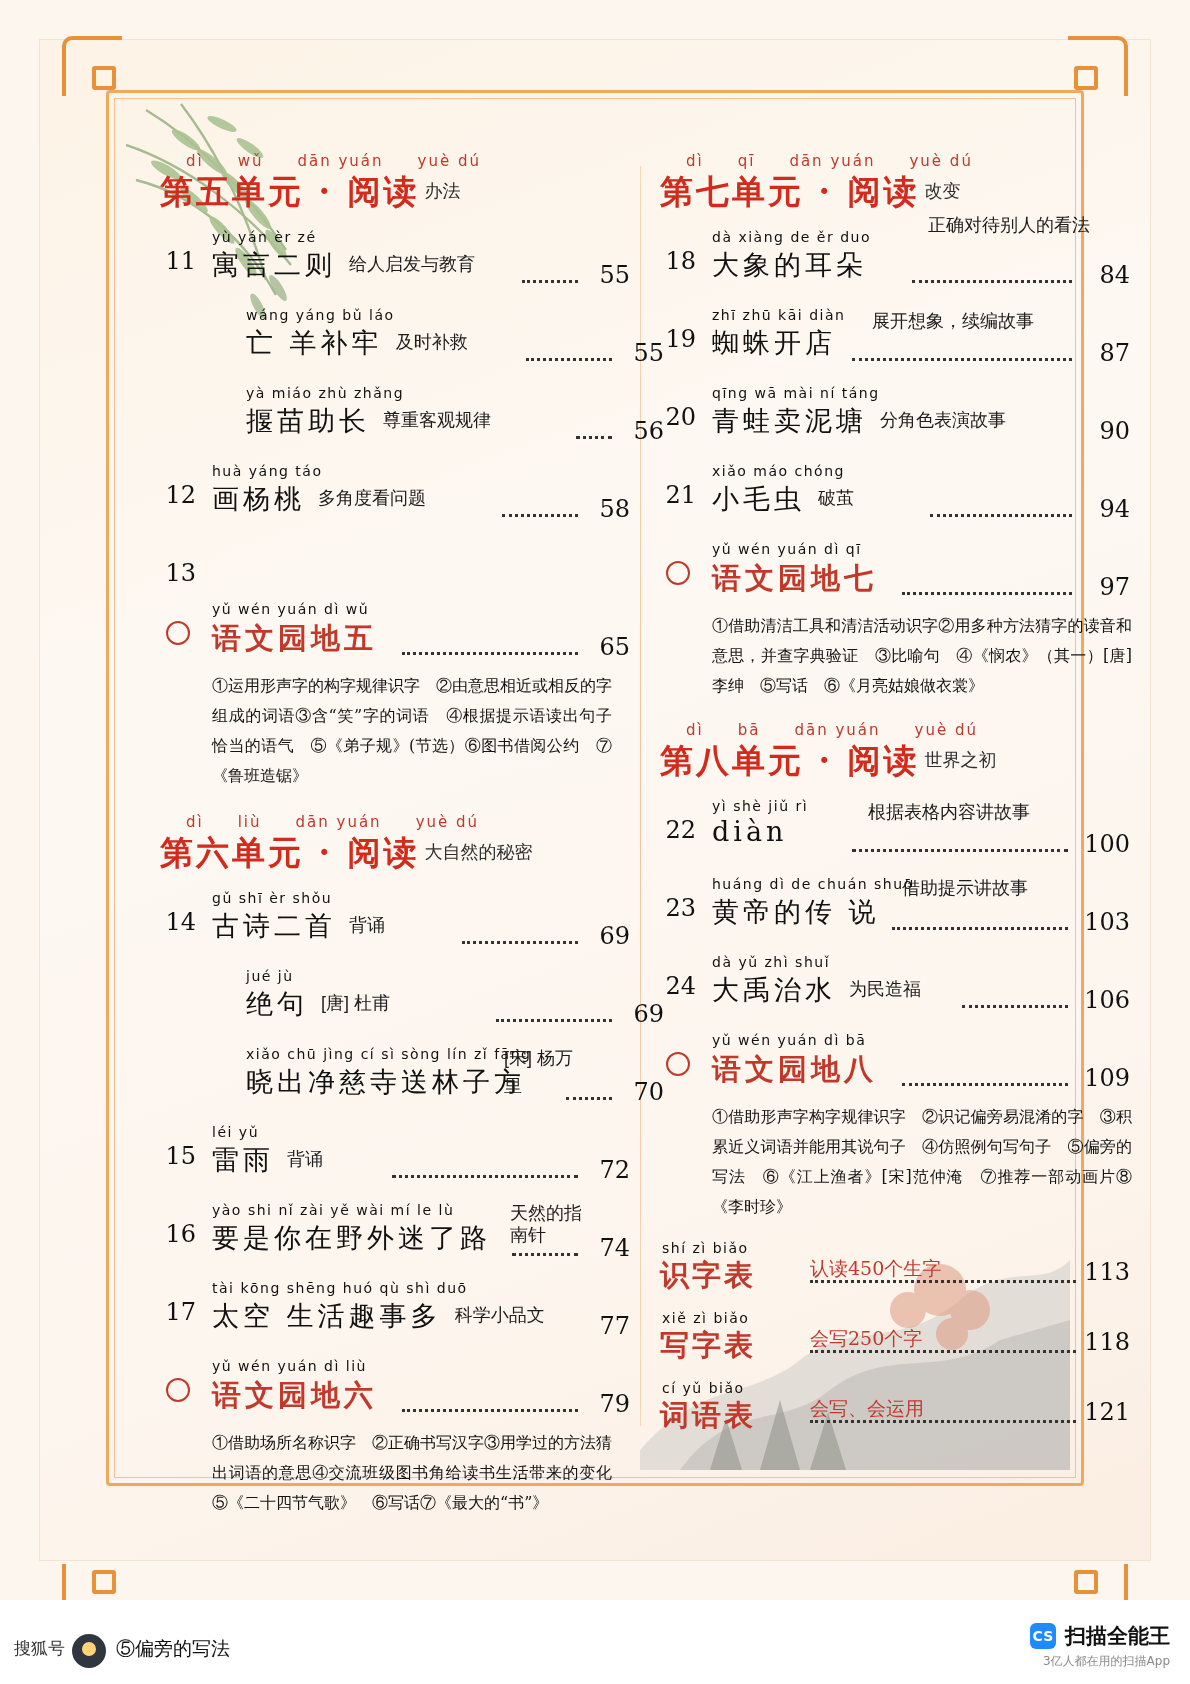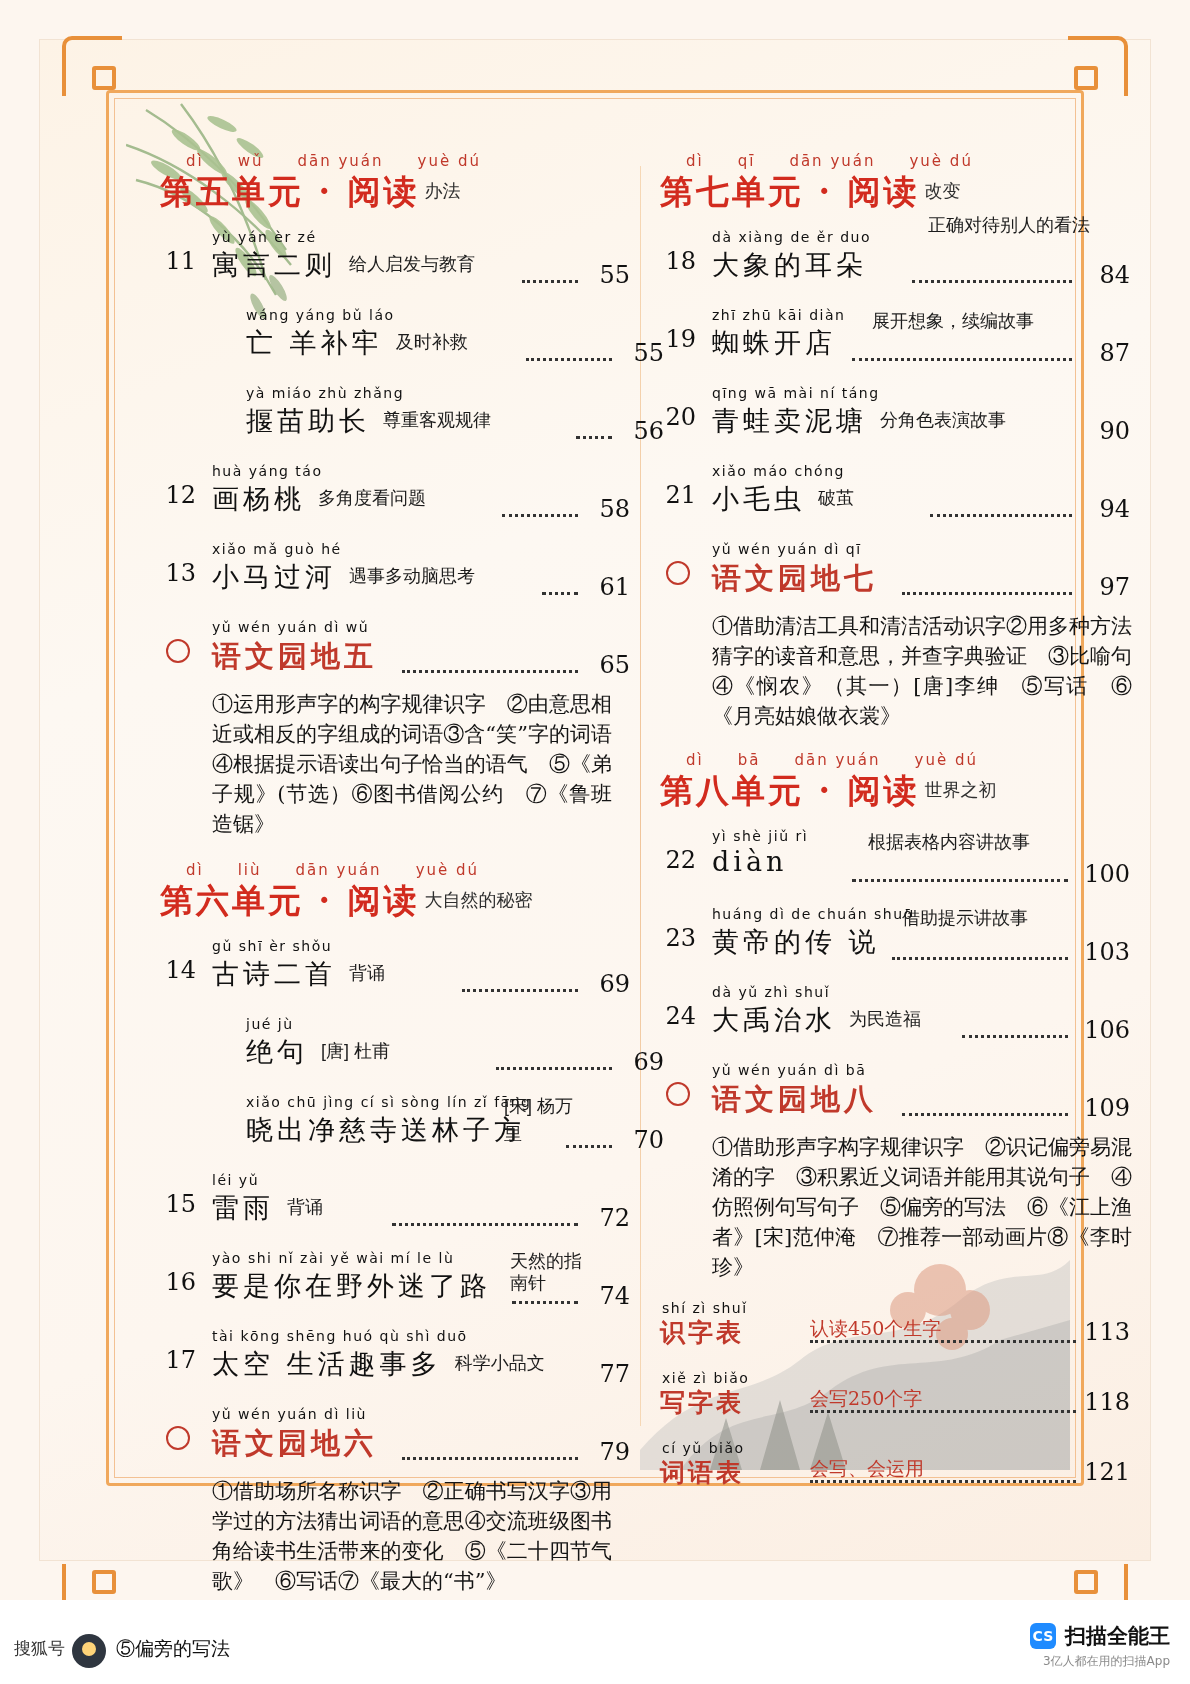--- a/index.html
+++ b/index.html
@@ -71,28 +71,28 @@
     font-family:Liberation Sans, sans-serif;
   }
   .dots{
     position:absolute;bottom:10px;height:0;border-bottom:3px dotted #333;
   }
   .e-page{position:absolute;right:0;bottom:4px;font-size:24px;color:#111;
           font-family:"DejaVu Serif","Liberation Serif",serif;}
   .row{position:relative;height:46px;}
 
   .para{
-    margin:6px 0 0 52px;font-size:21px;line-height:30px;color:#141414;
+    margin:6px 0 0 52px;font-size:16px;line-height:30px;color:#141414;
     font-family:"DejaVu Serif","Liberation Serif",serif;text-align:justify;width:400px;
   }
   .para.r{width:420px;}
 
   .tail{position:relative;margin-top:18px;height:52px;}
   .tail .t-pinyin{font-size:14px;color:#111;letter-spacing:1.5px;margin-left:2px;}
-  .tail .t-title{font-size:25px;color:#c0392b;font-weight:bold;letter-spacing:3px;
+  .tail .t-title{font-size:29px;color:#c0392b;font-weight:bold;letter-spacing:3px;
                  font-family:"DejaVu Serif","Liberation Serif",serif;}
   .tail .t-note{position:absolute;left:150px;top:16px;font-size:19px;color:#c0392b;
                 font-family:"DejaVu Serif","Liberation Serif",serif;}
   .tail .t-page{position:absolute;right:0;top:18px;font-size:24px;color:#111;
                 font-family:"DejaVu Serif","Liberation Serif",serif;}
   .tail .t-dots{position:absolute;left:150px;top:40px;right:54px;border-bottom:3px dotted #333;}
 
   
   .footer{position:absolute;left:0;bottom:0;width:1190px;height:84px;background:#fff;}
   .sohu{position:absolute;left:14px;bottom:24px;font-size:17px;color:#333;
@@ -222,29 +222,20 @@
             <span class="e-title">画杨桃</span>
             <span class="e-note">多角度看问题</span>
             <span class="dots" style="left:290px;right:52px;"></span>
             <span class="e-page">58</span>
           </div>
         </div>
       </div>
 
       <div class="entry">
         <div class="e-num">13</div>
-        <div class="e-body">
-          <div class="e-pinyin">xiǎo mǎ guò hé</div>
-          <div class="row">
-            <span class="e-title">小马过河</span>
-            <span class="e-note">遇事多动脑思考</span>
-            <span class="dots" style="left:330px;right:52px;"></span>
-            <span class="e-page">61</span>
-          </div>
-        </div>
       </div>
 
       <div class="entry">
         <div class="e-circle"></div>
         <div class="e-body">
           <div class="e-pinyin">yǔ wén yuán dì  wǔ</div>
           <div class="row">
             <span class="e-title red">语文园地五</span>
             <span class="dots" style="left:190px;right:52px;"></span>
             <span class="e-page">65</span>
@@ -488,21 +479,21 @@
           <div class="row">
             <span class="e-title red">语文园地八</span>
             <span class="dots" style="left:190px;right:62px;"></span>
             <span class="e-page">109</span>
           </div>
         </div>
       </div>
       <div class="para r">①借助形声字构字规律识字　②识记偏旁易混淆的字　③积累近义词语并能用其说句子　④仿照例句写句子　⑤偏旁的写法　⑥《江上渔者》[宋]范仲淹　⑦推荐一部动画片⑧《李时珍》</div>
 
       <div class="tail">
-        <div class="t-pinyin">shí zì shuǐ</div>
+        <div class="t-pinyin">shí zì biǎo</div>
         <span class="t-title">识字表</span>
         <span class="t-note">认读450个生字</span>
         <span class="t-dots"></span>
         <span class="t-page">113</span>
       </div>
 
       <div class="tail">
         <div class="t-pinyin">xiě zì biǎo</div>
         <span class="t-title">写字表</span>
         <span class="t-note">会写250个字</span>

